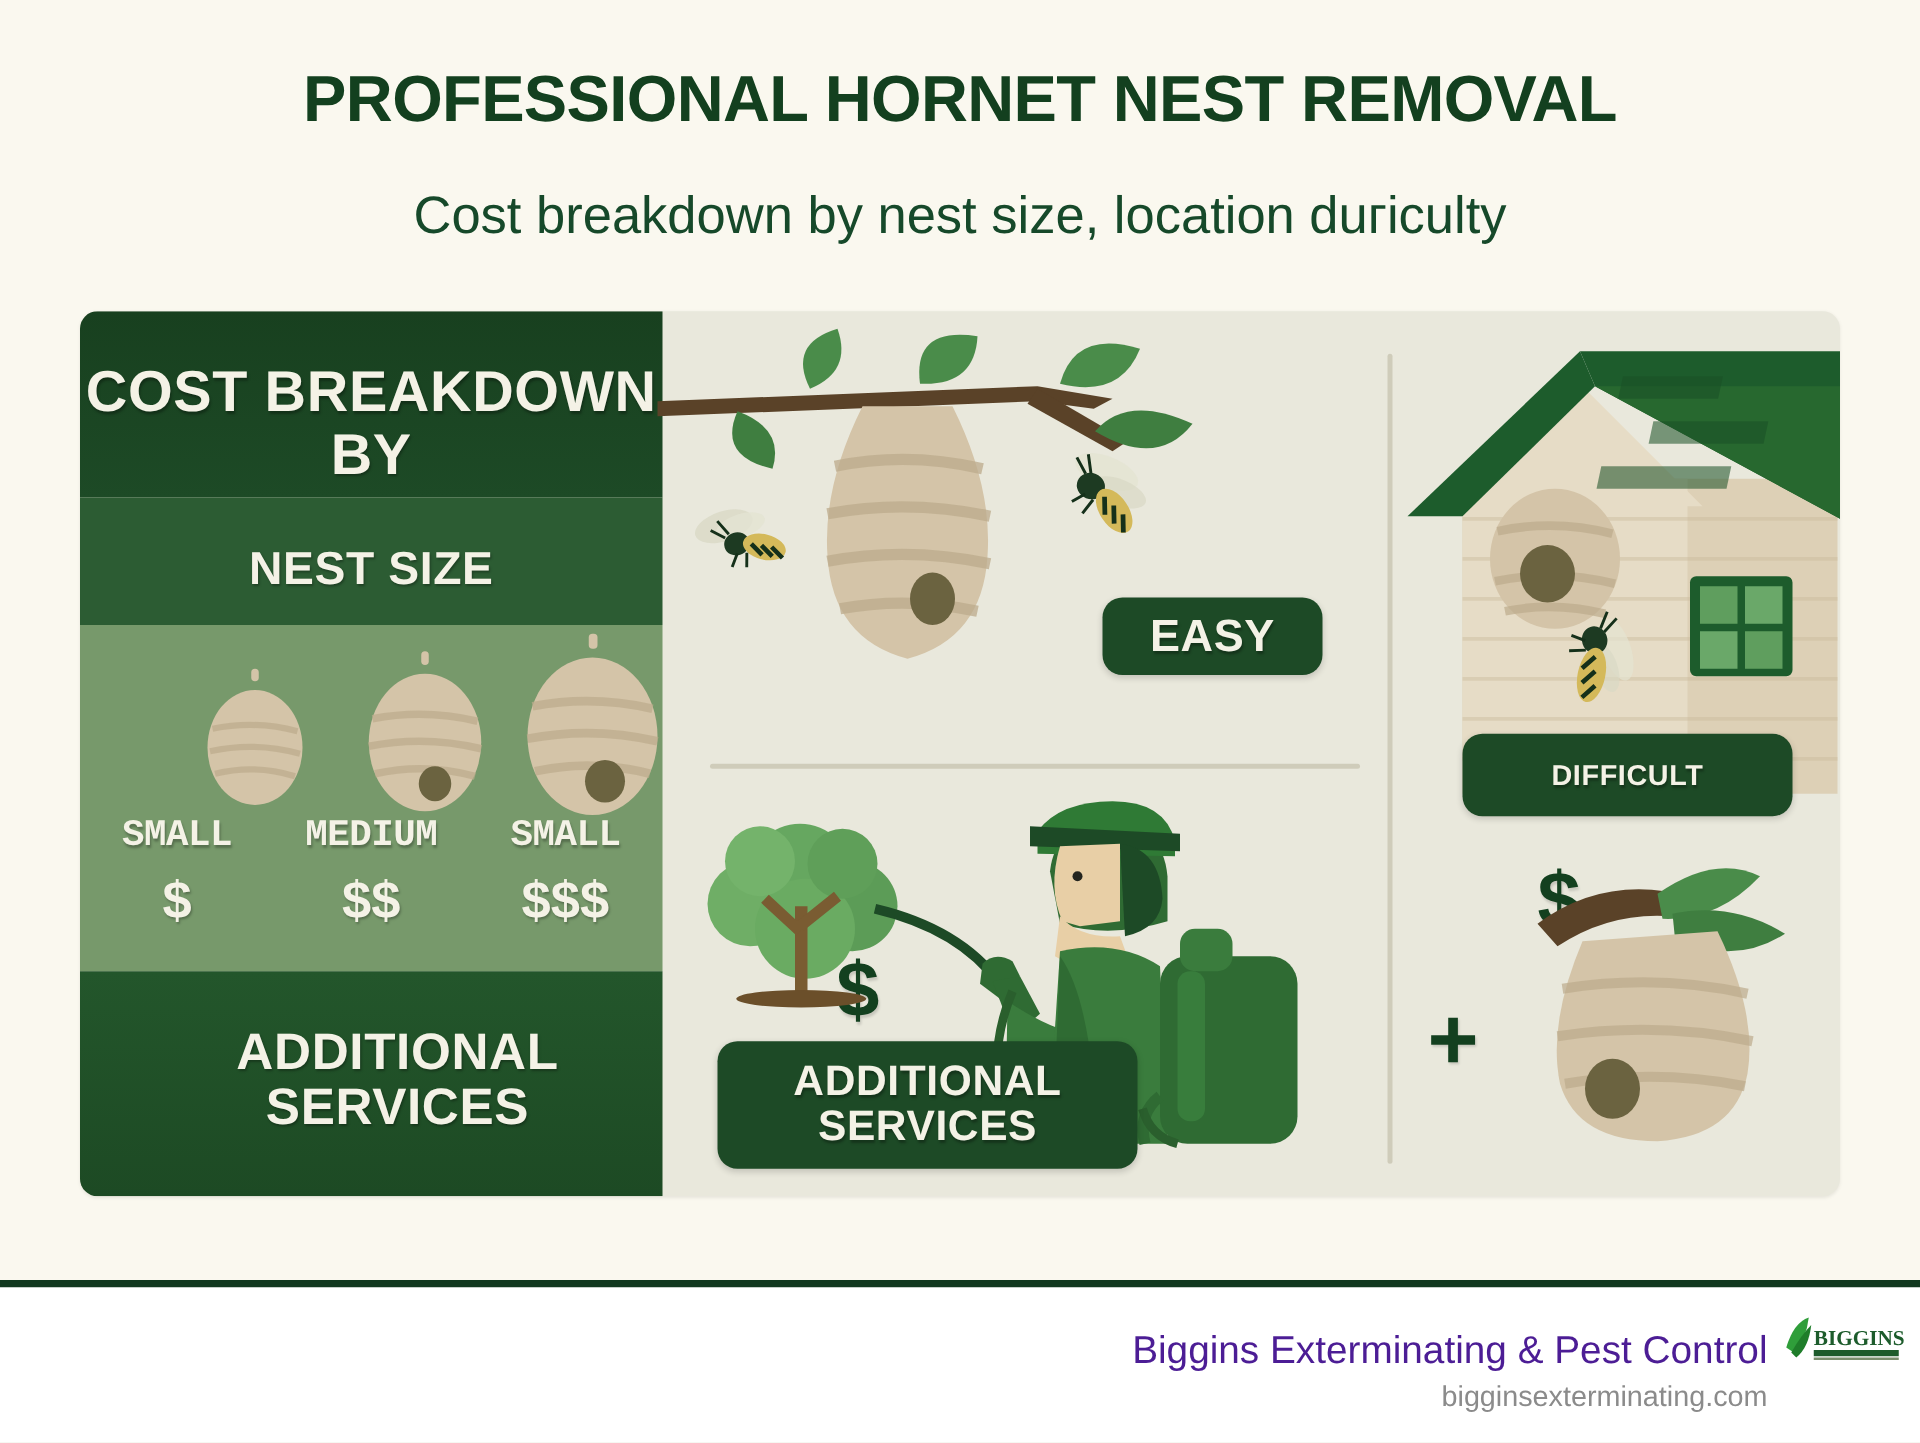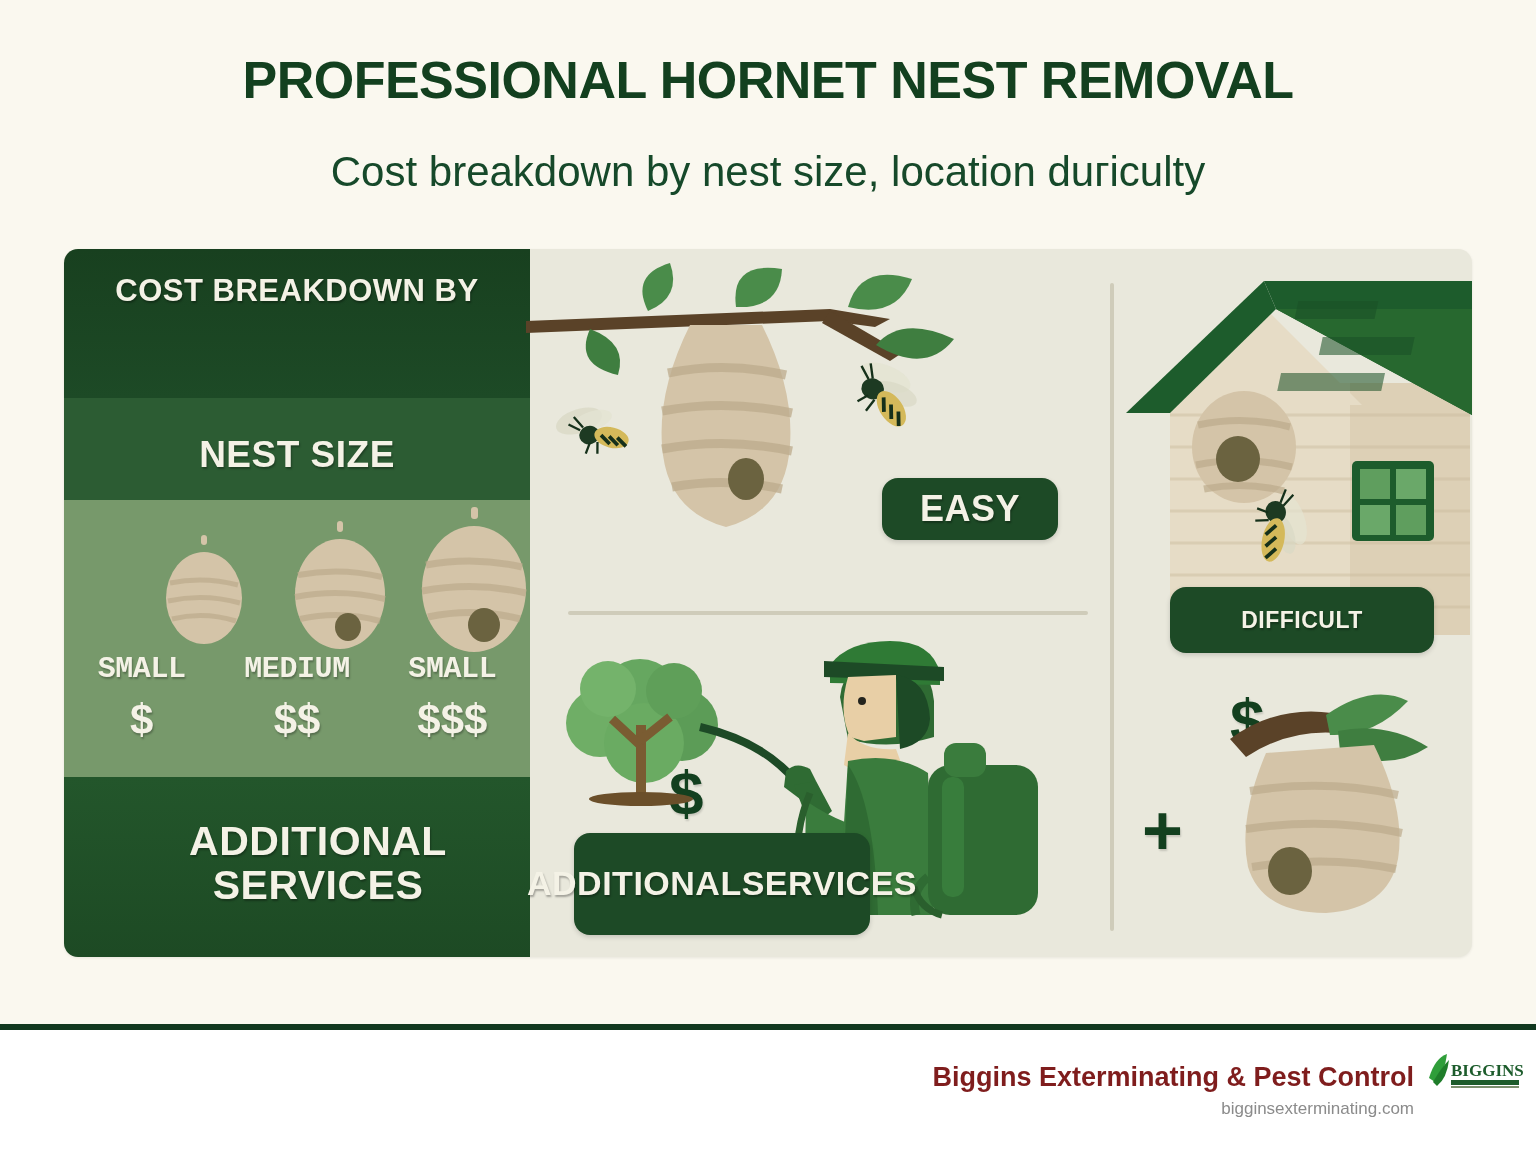--- a/index.html
+++ b/index.html
@@ -55,21 +55,21 @@
   .band-2{top:149px;height:102px;background:#2c5c33;}
   .band-3{top:251px;height:277px;background:#77996b;}
   .band-4{top:528px;height:180px;background:linear-gradient(180deg,#23562b 0%,#1d4a24 100%);}
 
   .band-title{
     position:absolute;left:0;width:466px;text-align:center;
     color:#f4f2e6;font-weight:bold;
     text-shadow:1px 2px 2px rgba(0,0,0,.30);
     line-height:1.08;
   }
-  .bt-cost{top:25px;font-size:31px;letter-spacing:.5px;}
+  .bt-cost{top:40px;font-size:46px;letter-spacing:.5px;}
   .bt-nest{top:186px;font-size:37px;letter-spacing:.5px;}
   .bt-add{top:570px;font-size:41px;letter-spacing:.5px;margin-left:21px;}
 
   
   .nest-row{
     position:absolute;left:0;top:258px;width:466px;height:140px;
   }
   .nest-ico{position:absolute;}
   .nest-ico svg{display:block;}
   .sizes{
@@ -105,21 +105,21 @@
     position:absolute;
     background:#1d4a26;border-radius:16px;
     color:#f4f2e6;font-weight:bold;
     display:flex;align-items:center;justify-content:center;
     text-shadow:1px 2px 2px rgba(0,0,0,.30);
     box-shadow:0 2px 5px rgba(0,0,0,.16);
     line-height:1.05;text-align:center;
   }
   .badge-easy{left:352px;top:229px;width:176px;height:62px;font-size:36px;letter-spacing:.5px;}
   .badge-difficult{left:640px;top:338px;width:264px;height:66px;font-size:23px;letter-spacing:.5px;}
-  .badge-services{left:44px;top:584px;width:296px;height:102px;font-size:34px;flex-direction:row;letter-spacing:.5px;}
+  .badge-services{left:44px;top:584px;width:336px;height:102px;font-size:34px;flex-direction:column;letter-spacing:.5px;}
 
   .money{
     position:absolute;color:#13401f;font-weight:bold;
     text-shadow:1px 2px 2px rgba(0,0,0,.15);
   }
   .money-easy{left:139px;top:508px;font-size:62px;}
   .money-diff{left:700px;top:436px;font-size:62px;}
   .plus-diff{left:612px;top:542px;font-size:70px;color:#13401f;font-weight:bold;
     text-shadow:1px 2px 2px rgba(0,0,0,.15);}
 
@@ -127,24 +127,24 @@
 
   
   .footer{
     position:absolute;left:0;top:1030px;width:1536px;height:124px;
     background:#ffffff;
   }
   .footer-text{
     position:absolute;right:122px;top:32px;text-align:right;
   }
   .f-company{
-    font-size:27px;font-weight:bold;color:#7f1d1d;margin:0 0 6px 0;white-space:nowrap;
+    font-size:31px;font-weight:normal;color:#4c1d95;margin:0 0 6px 0;white-space:nowrap;
   }
   .f-site{
-    font-size:17px;color:#8b8b8b;margin:0;white-space:nowrap;
+    font-size:23px;color:#8b8b8b;margin:0;white-space:nowrap;
   }
   .logo{
     position:absolute;right:15px;top:22px;width:96px;height:46px;
   }
 </style>
 </head>
 <body>
 
 <div class="stage">
 

